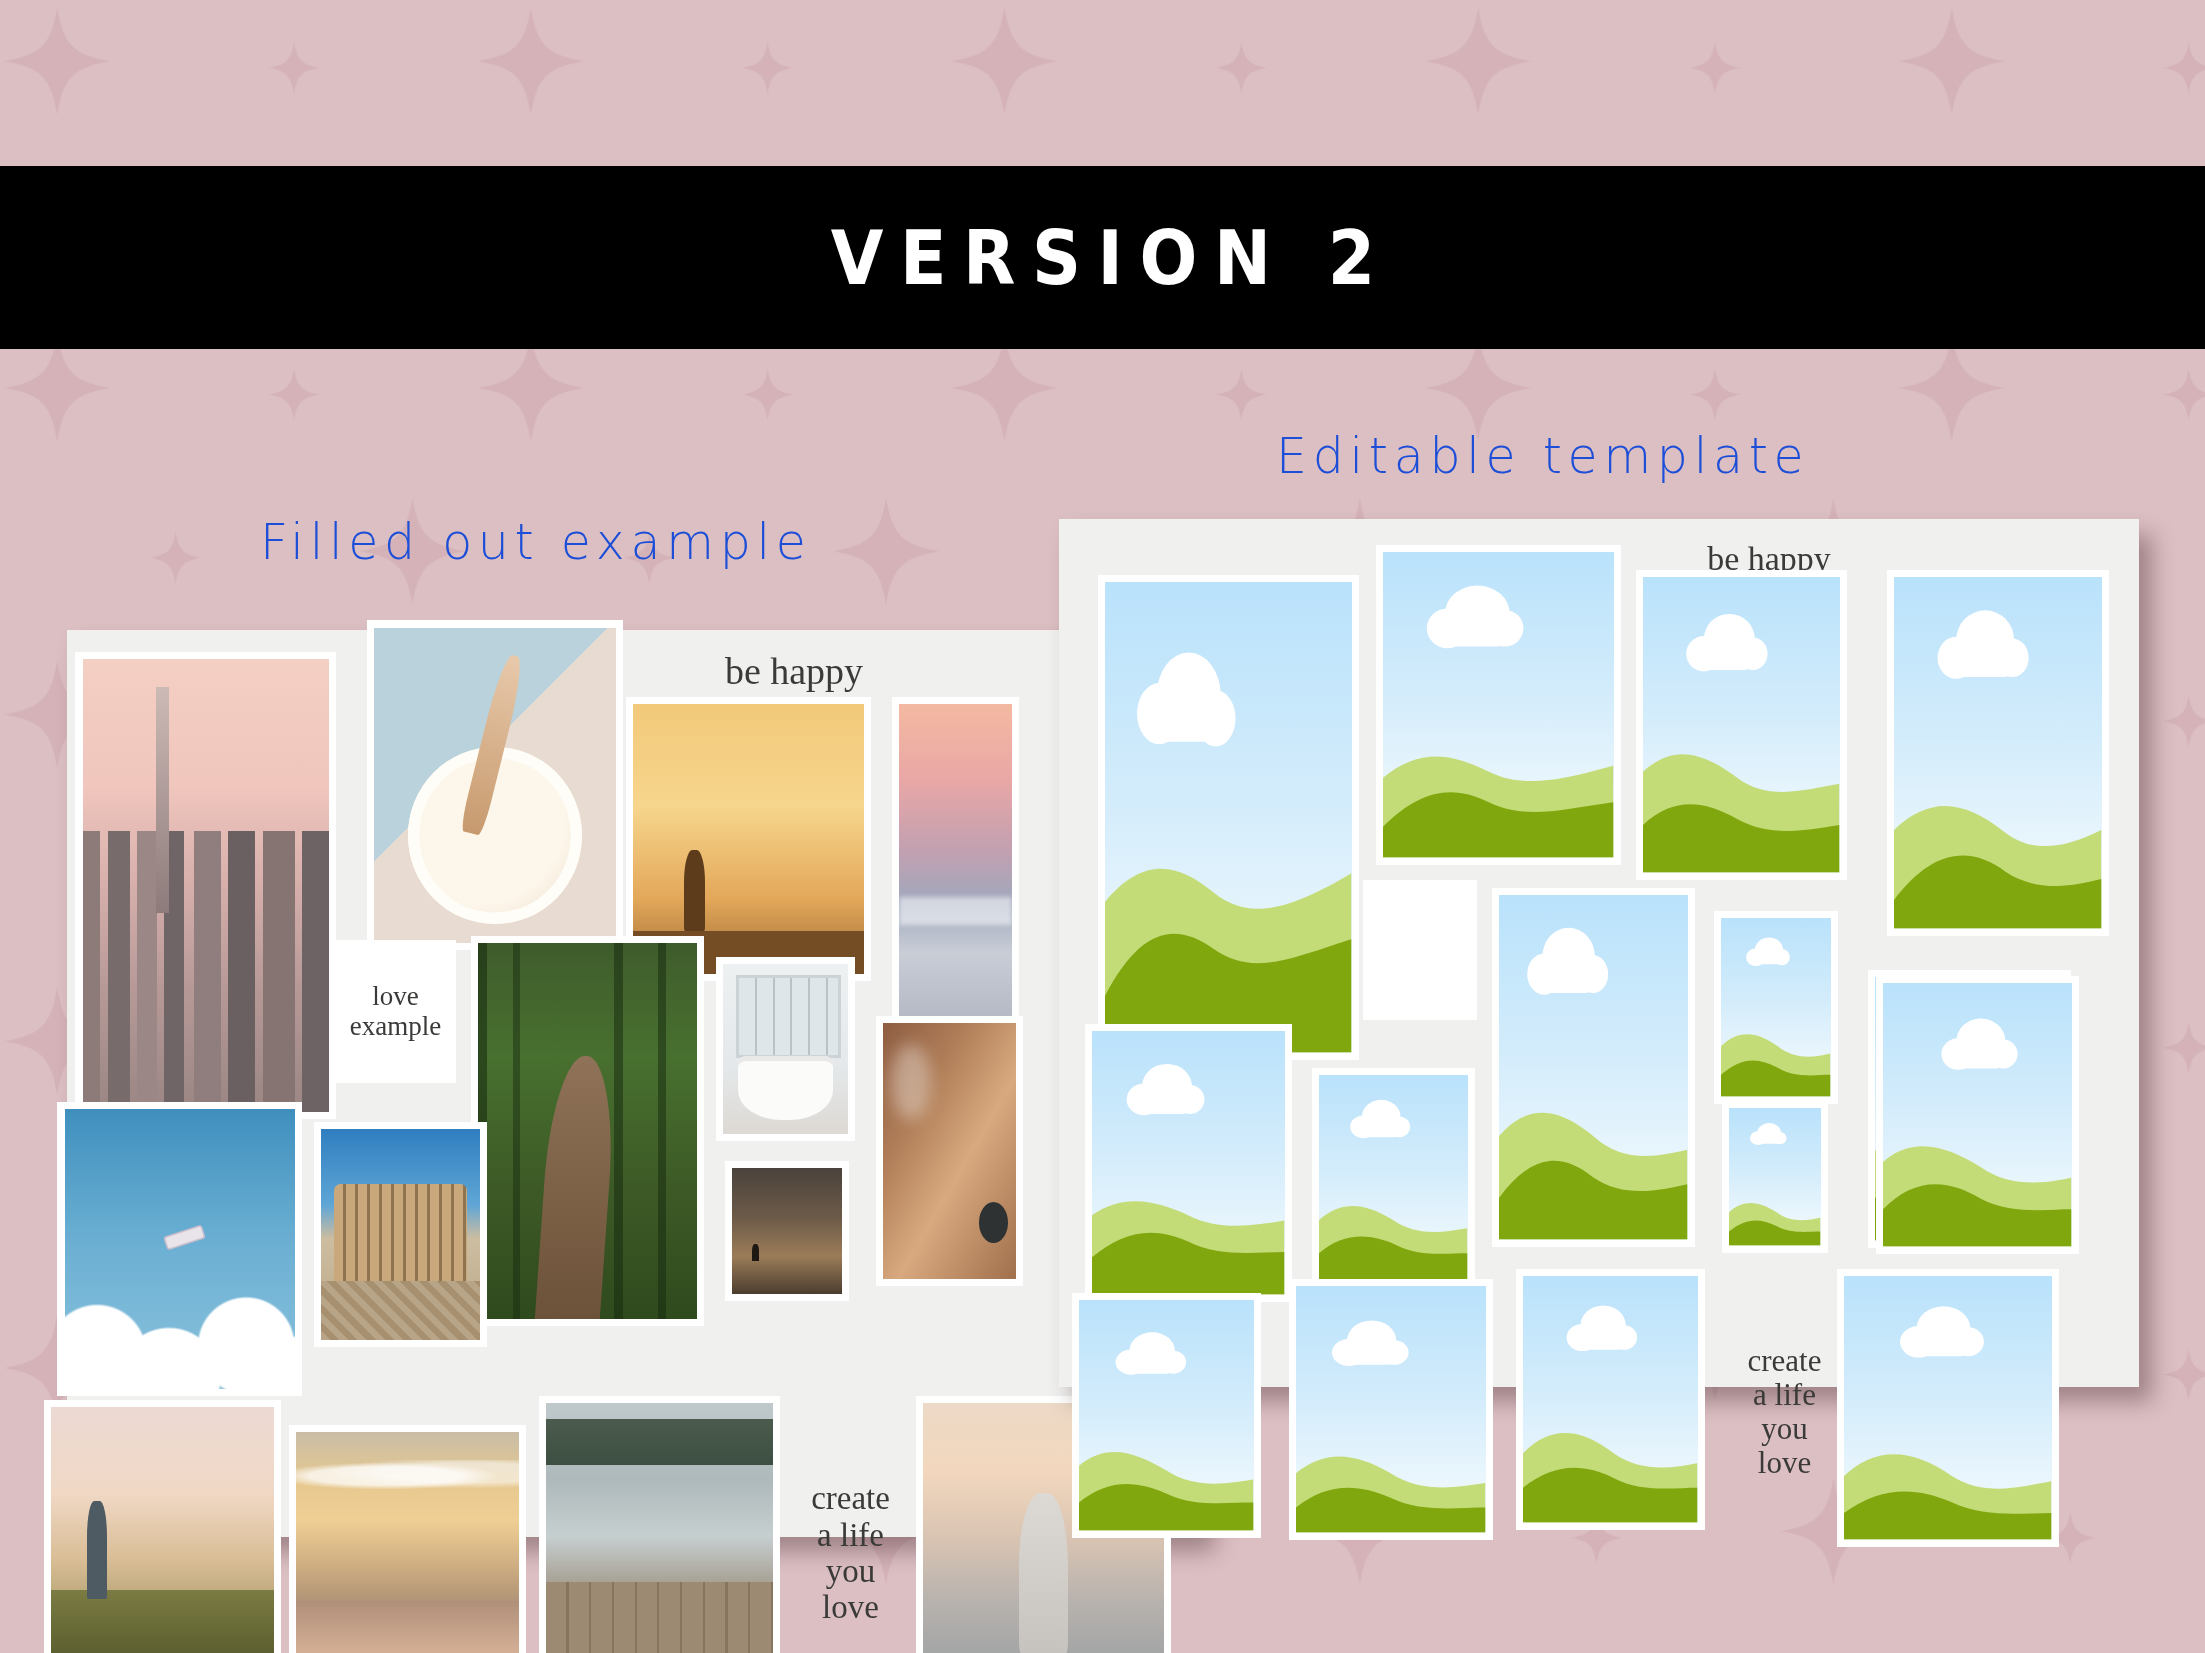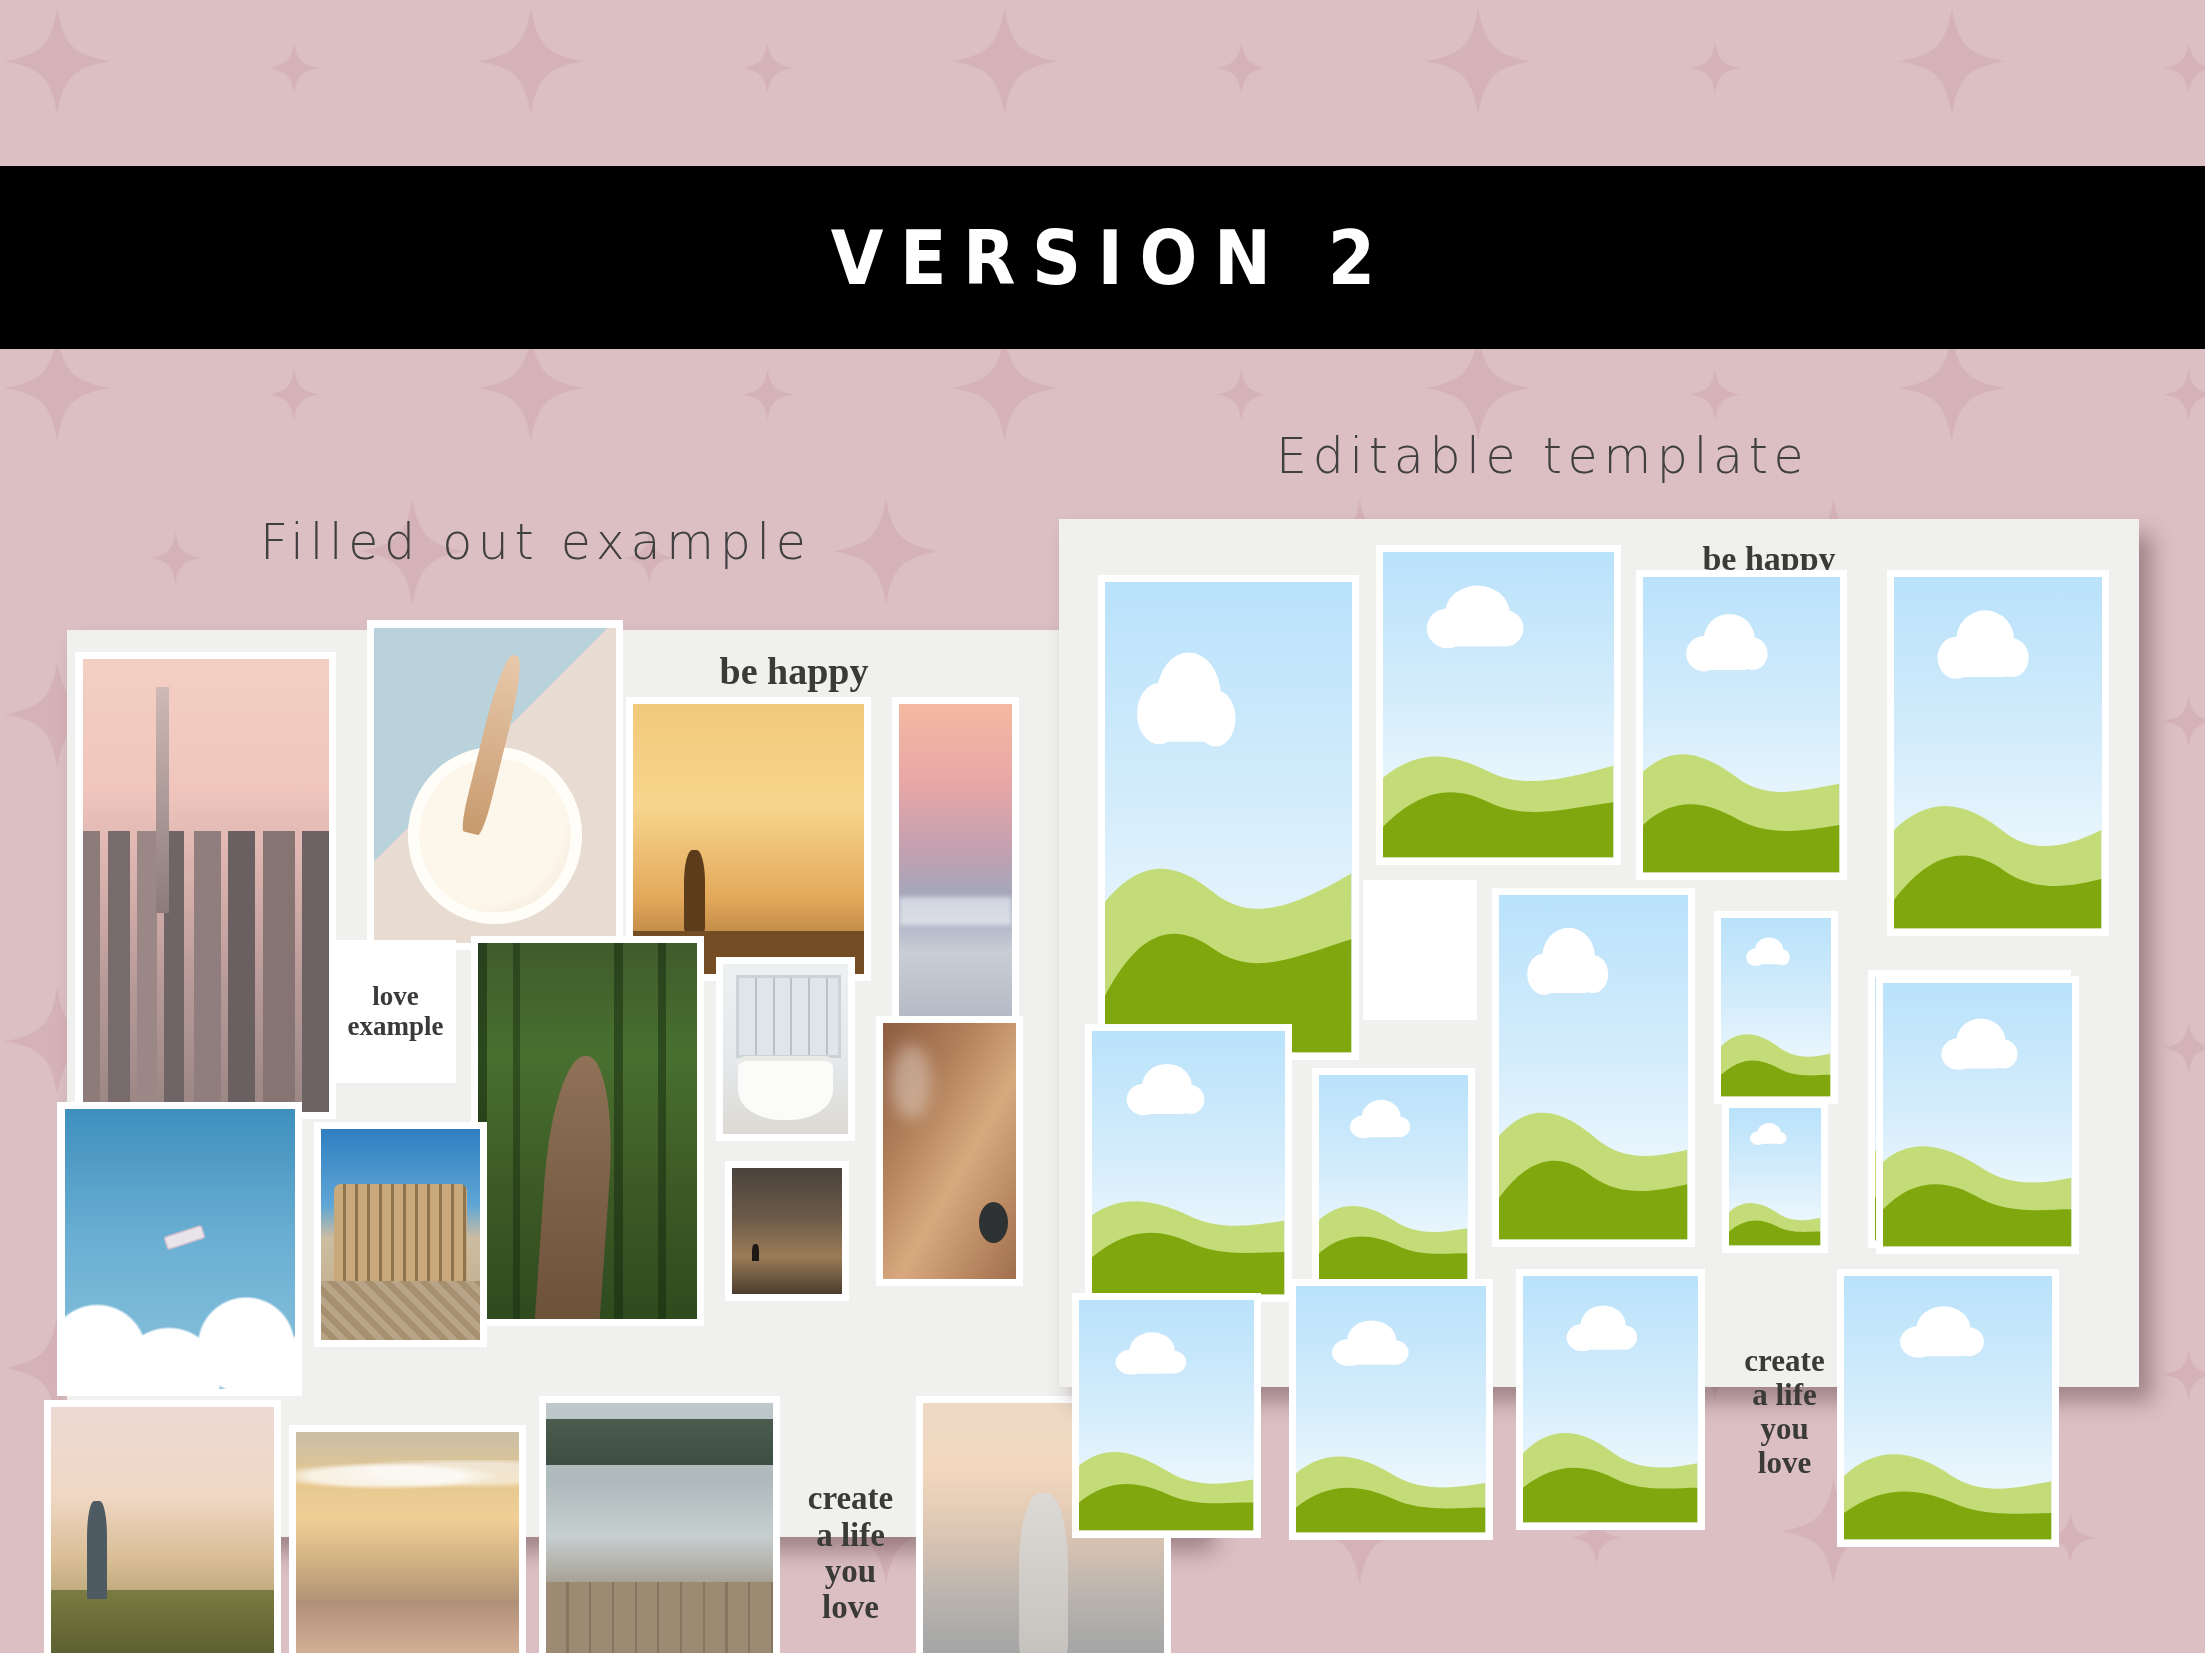--- a/index.html
+++ b/index.html
@@ -48,21 +48,21 @@
     text-indent: 18px;
     line-height: 1;
     transform: scaleX(0.92);
   }
 
   
   .section-heading {
     position: absolute;
     font-family: "DejaVu Sans", sans-serif;
     font-weight: 300;
-    color: #404040;
+    color: #1d4ed8;
     font-size: 49px;
     letter-spacing: 5.7px;
     white-space: nowrap;
     z-index: 6;
   }
   #heading-filled  { left: 260px;  top: 514px; }
   #heading-editable{ left: 1276px; top: 428px; }
 
   
   .board {
@@ -95,21 +95,21 @@
   }
 
   
   .quote {
     position: absolute;
     display: flex;
     align-items: center;
     justify-content: center;
     text-align: center;
     font-family: "Liberation Serif", serif;
-    font-weight: 700;
+    font-weight: 400;
     color: #3a3a38;
     line-height: 1.1;
   }
   .quote.on-white { background: #ffffff; }
 
   
   .ph { position: absolute; inset: 0; }
 
   
   .ph-city { background: linear-gradient(#f4cfc3 0%, #f0c6bd 28%, #d9b1ad 48%, #b79a98 72%, #9a8684 100%); }

